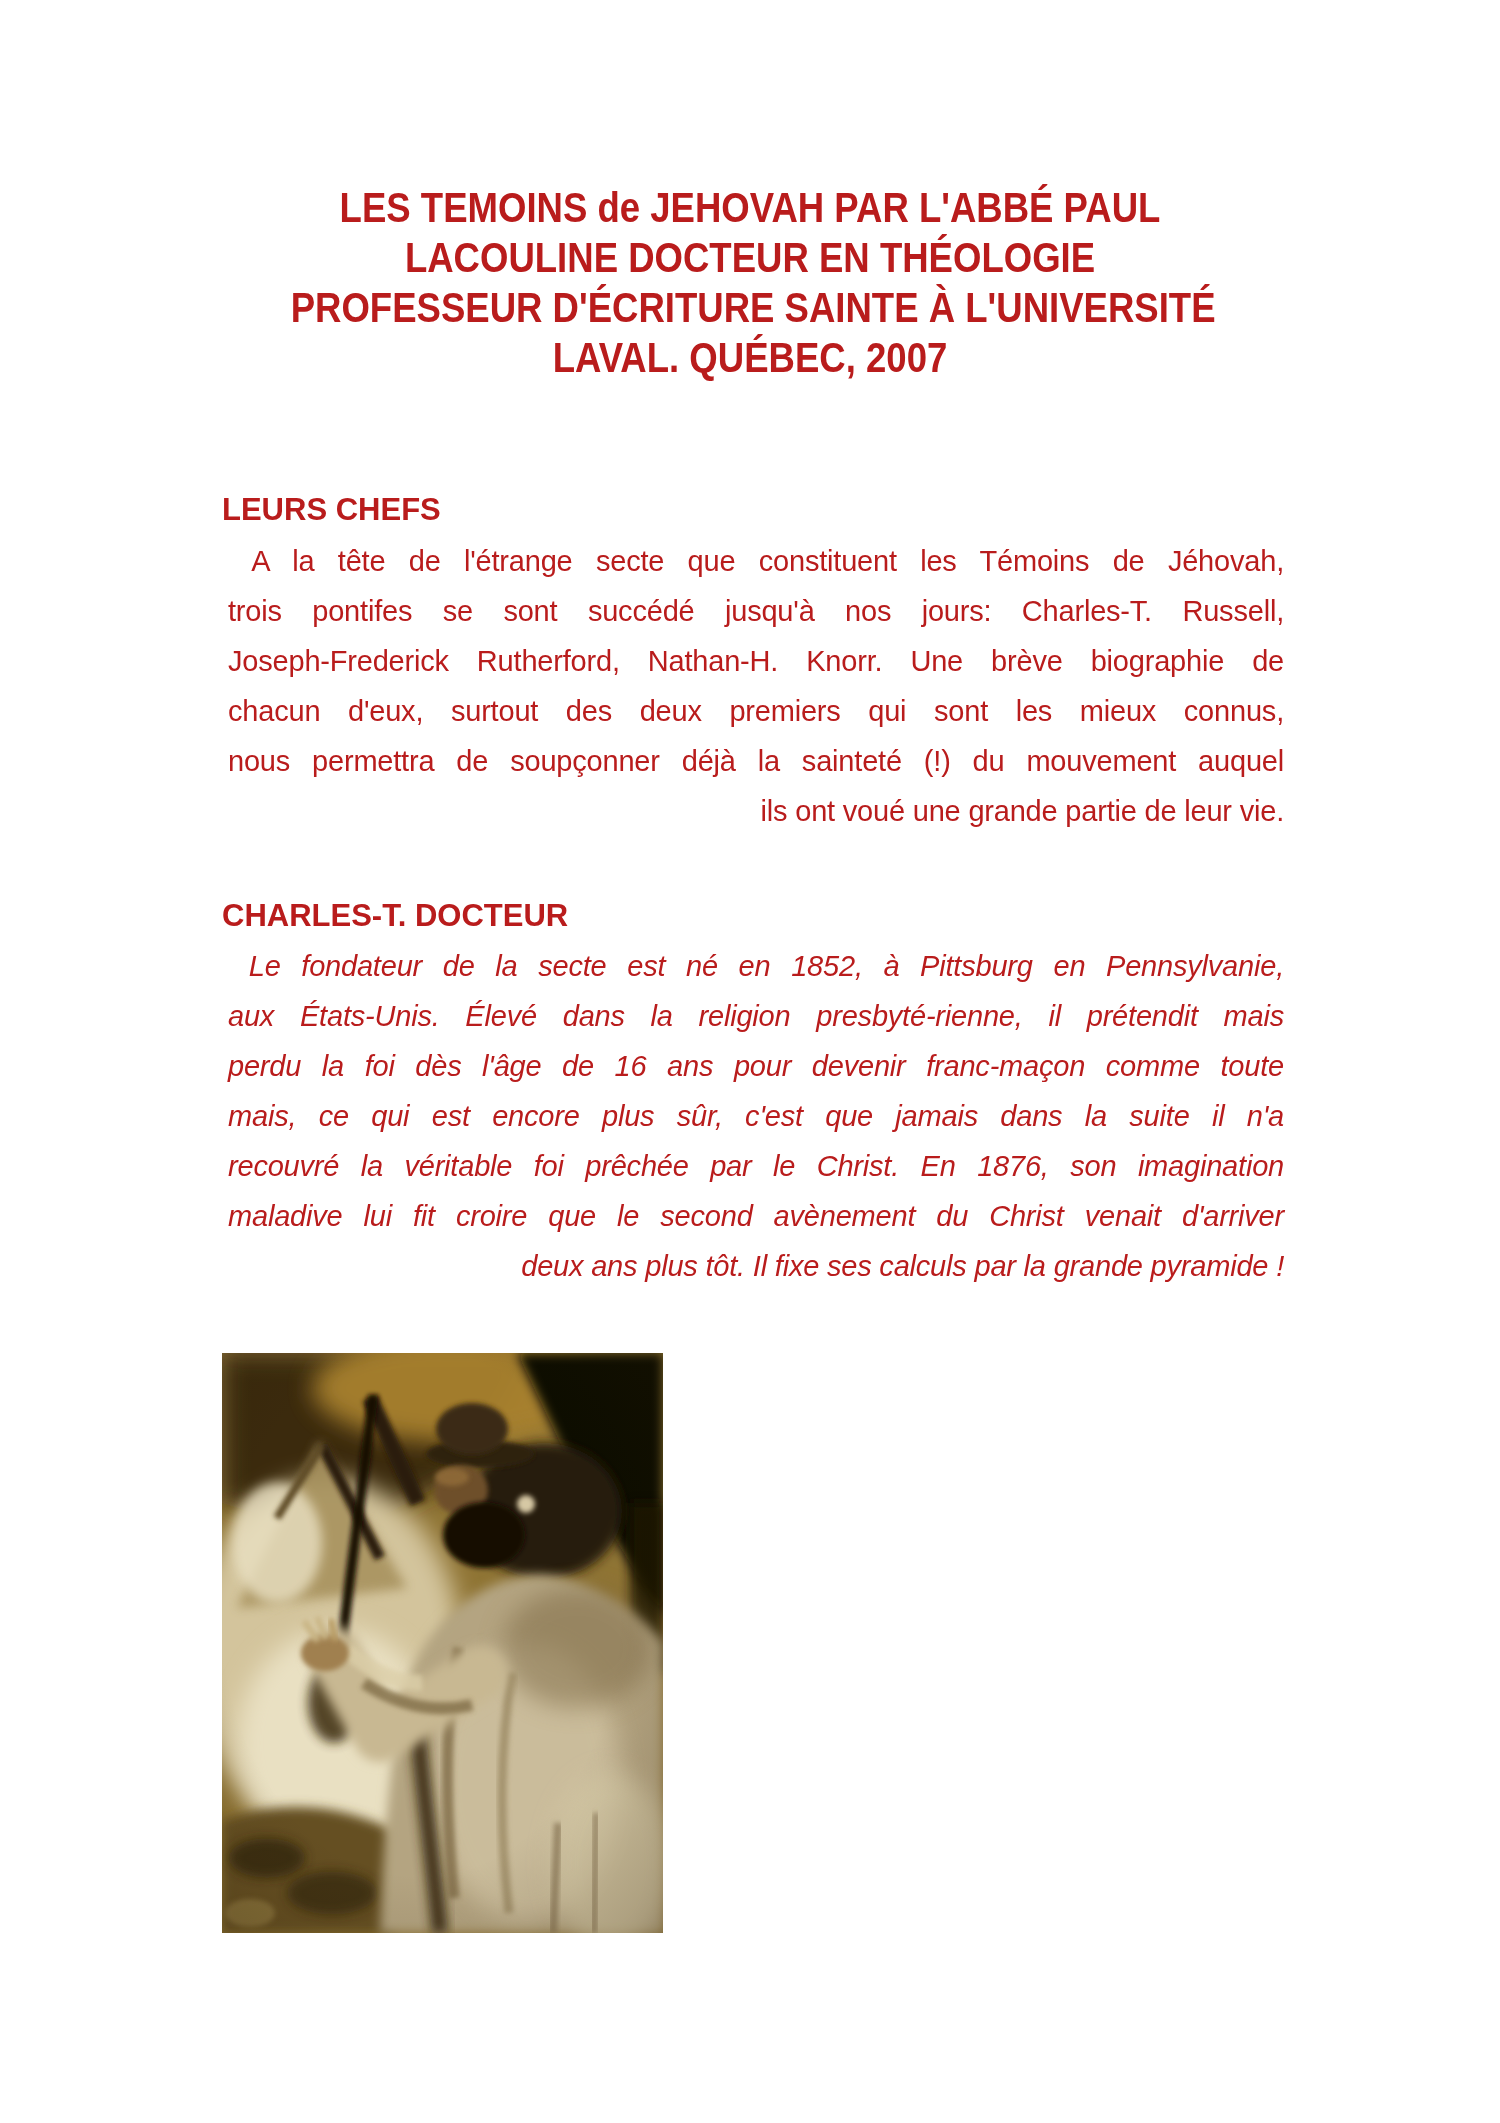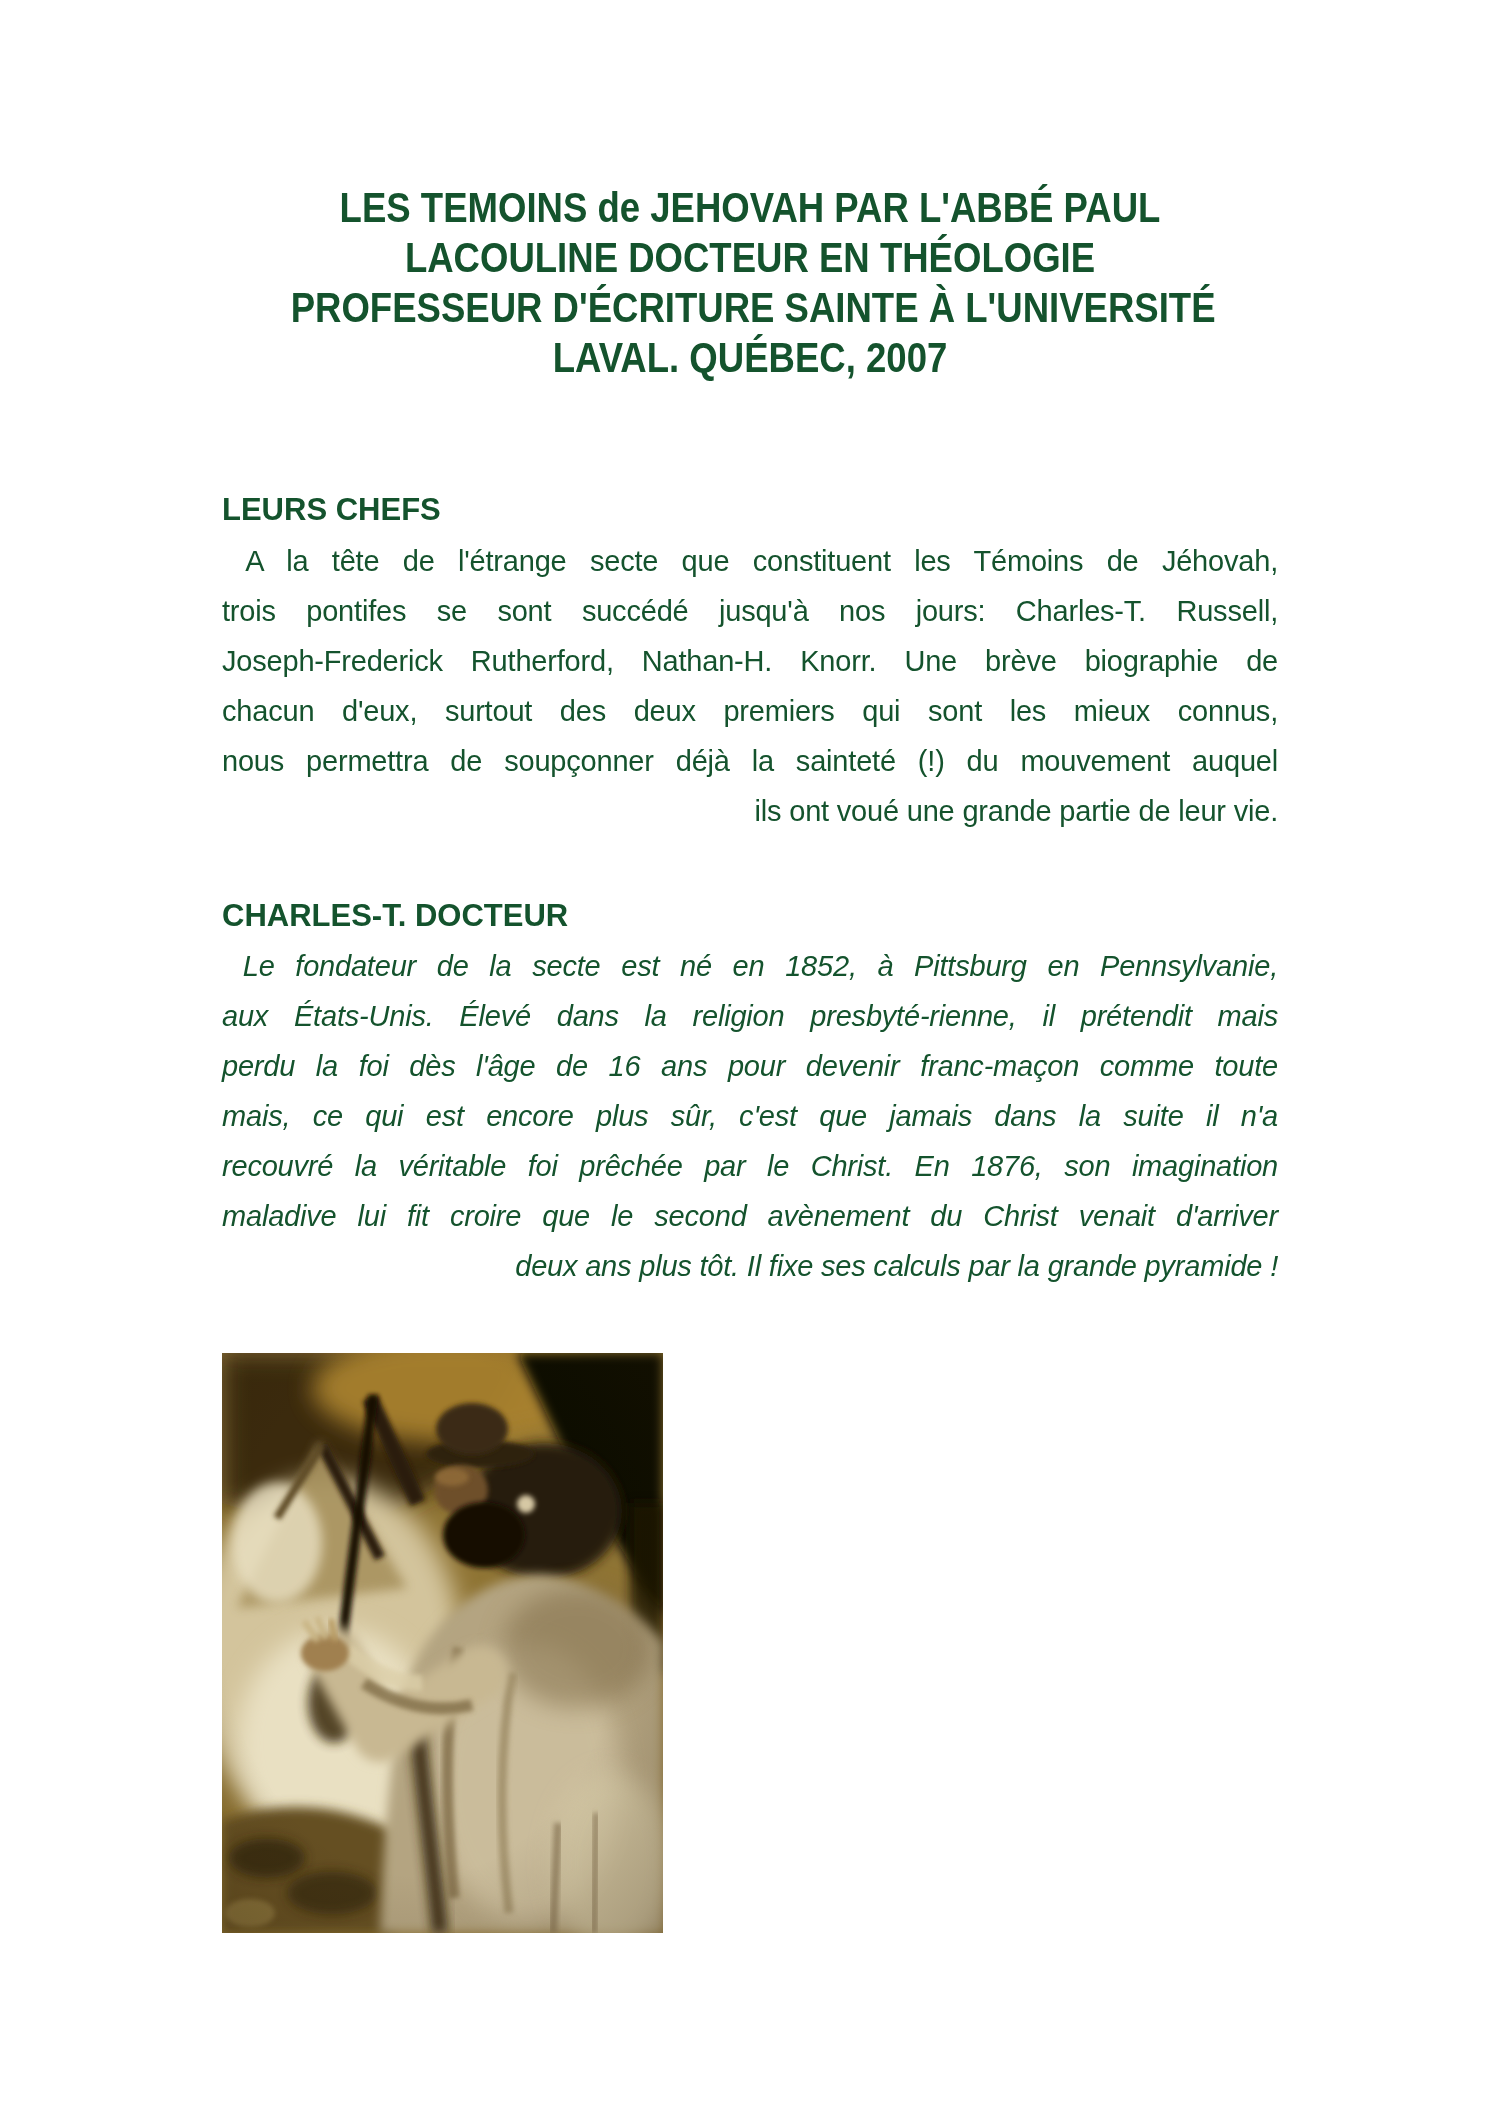--- a/index.html
+++ b/index.html
@@ -1,32 +1,32 @@
 <!DOCTYPE html>
 <html><head>
 <meta charset="utf-8">
 <style>
   html,body{margin:0;padding:0;background:#ffffff;}
   .page{
     position:relative;width:1500px;height:2123px;background:#ffffff;
-    color:#14532d;font-family:"Liberation Sans",sans-serif;overflow:hidden;
+    color:#b91c1c;font-family:"Liberation Sans",sans-serif;overflow:hidden;
   }
   .title{
     position:absolute;left:222px;top:183px;width:1056px;
     font-weight:700;font-size:42px;line-height:50px;text-align:center;
   }
   .tline{transform:scaleX(0.87);transform-origin:50% 50%;white-space:nowrap;}
   .heading{
     position:absolute;left:222px;width:1056px;
     font-weight:700;font-size:31px;line-height:50px;
   }
   #heading-1{top:485px;}
   #heading-2{top:891px;}
   .para{
-    position:absolute;left:222px;width:1056px;
+    position:absolute;left:228px;width:1056px;
     font-size:29px;line-height:50px;letter-spacing:-0.2px;
   }
   #para-1{top:536px;}
   #para-2{top:941px;font-style:italic;}
   .jline{text-align:justify;text-align-last:justify;}
   .lline{text-align:right;}
   .photo{
     position:absolute;left:222px;top:1353px;width:441px;height:580px;margin:0;
   }
   .photo svg{display:block;width:441px;height:580px;}

